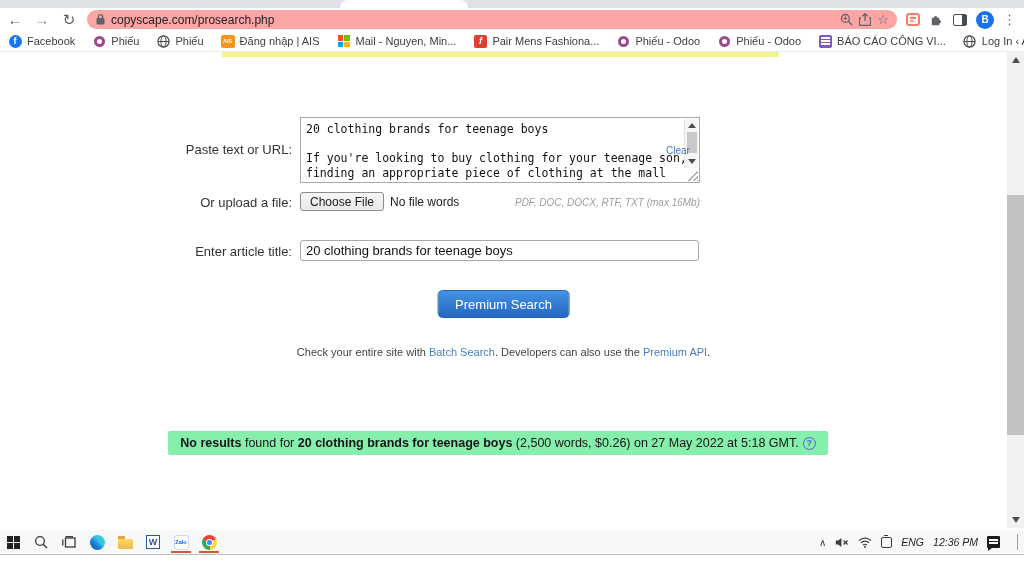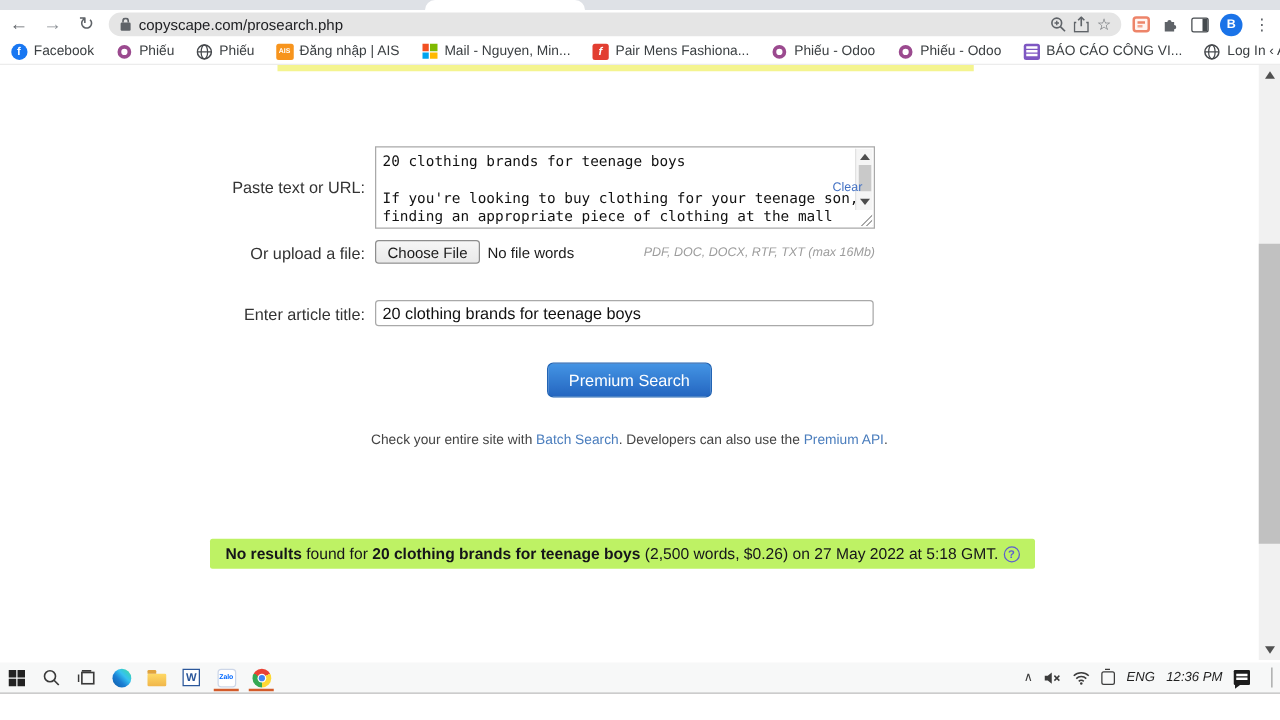--- a/index.html
+++ b/index.html
@@ -8,21 +8,21 @@
   .screen { position:relative; width:1024px; height:576px; background:#fff; overflow:hidden; }
 
   
   .tabstrip { position:absolute; left:0; top:0; width:1024px; height:8px; background:#dee1e6; }
   .active-tab { position:absolute; left:340px; top:0; width:128px; height:8px; background:#fff; border-radius:8px 8px 0 0; }
 
   
   .toolbar { position:absolute; left:0; top:8px; width:1024px; height:23px; background:#fff; display:flex; align-items:center; padding:0 8px 0 6px; gap:9px; }
   .navbtn { font-size:15px; color:#5f6368; width:18px; text-align:center; line-height:20px; cursor:pointer; }
   .navbtn.fwd { color:#8b9095; }
-  .omnibox { flex:1; height:19px; background:#e5e5e5; border-radius:10px; display:flex; align-items:center; padding:0 8px 0 9px; gap:6px; }
+  .omnibox { flex:1; height:19px; background:#fca5a5; border-radius:10px; display:flex; align-items:center; padding:0 8px 0 9px; gap:6px; }
   .url-text { font-size:12px; color:#202124; flex:0 0 auto; }
   .omni-spacer { flex:1; }
   .omni-icon { display:flex; align-items:center; }
   .star-glyph { font-size:13px; color:#5f6368; line-height:13px; }
   .ext-pin { width:14px; height:13px; border:2px solid #ed8469; border-radius:3px; position:relative; background:#fff5f2; }
   .ext-pin:before { content:""; position:absolute; left:2px; top:2px; width:6px; height:2px; background:#ed8469; }
   .ext-pin:after { content:""; position:absolute; left:2px; top:5px; width:4px; height:2px; background:#f3a58f; }
   .sidepanel { width:14px; height:12px; border:1.6px solid #454a4e; border-radius:2px; position:relative; }
   .sidepanel:before { content:""; position:absolute; right:0; top:0; width:4px; height:100%; background:#454a4e; }
   .avatar { width:18px; height:18px; border-radius:50%; background:#1a73e8; color:#fff; font-size:10px; font-weight:bold; display:flex; align-items:center; justify-content:center; }
@@ -55,21 +55,21 @@
   .ta-thumb { position:absolute; top:13px; left:1.5px; width:10px; height:21px; background:#c9c9c9; }
   .ta-grip { position:absolute; right:1px; bottom:1px; width:11px; height:11px; background:repeating-linear-gradient(135deg, transparent 0 2px, #a9a9a9 2px 3.2px); clip-path:polygon(100% 0,100% 100%,0 100%); }
   .clear-link { position:absolute; left:666px; top:92px; font-size:10px; color:#4472c4; cursor:pointer; }
   .choose-btn { position:absolute; left:300px; top:139px; height:19px; padding:0 9px; background:linear-gradient(#f6f6f6,#e9e9e9); border:1px solid #8d8d8d; border-radius:3px; font-size:12px; color:#1a1a1a; display:flex; align-items:center; cursor:pointer; }
   .no-file { position:absolute; left:390px; top:142px; font-size:12px; color:#1a1a1a; }
   .file-hint { position:absolute; left:400px; top:144px; width:300px; text-align:right; font-size:10px; color:#9c9c9c;font-style:italic; }
   .title-input { position:absolute; left:300px; top:187px; width:399px; height:21px; border:1px solid #a9a9a9; border-radius:3px; font-size:13px; color:#111; padding:0 5px; font-family:"Liberation Sans",sans-serif; background:#fff; }
   .premium-btn { position:absolute; left:50%; transform:translateX(-50%); top:237px; height:28px; padding:0 17px; background:linear-gradient(#4494e4,#2466c0); border:1px solid #2264b4; border-radius:5px; color:#fff; font-size:13px; display:flex; align-items:center; cursor:pointer; }
   .footer-line { position:absolute; left:0; top:293px; width:100%; text-align:center; font-size:11px; color:#444; }
   .footer-line .lnk { color:#4a7dbd; cursor:pointer; }
-  .result-banner { position:absolute; left:168px; top:378px; width:660px; height:24px; background:#bef264; border-radius:2px; display:flex; align-items:center; justify-content:center; font-size:12.5px; color:#15151a; white-space:pre; }
+  .result-banner { position:absolute; left:168px; top:378px; width:660px; height:24px; background:#86efac; border-radius:2px; display:flex; align-items:center; justify-content:center; font-size:12.5px; color:#15151a; white-space:pre; }
   .result-banner b { font-weight:bold; }
   .help-circle { display:inline-flex; align-items:center; justify-content:center; width:13px; height:13px; border:1.4px solid #5d5dd0; border-radius:50%; color:#5d5dd0; font-size:9px; font-weight:bold; margin-left:4px; cursor:pointer; }
 
   
   .pg-scrollbar { position:absolute; right:0; top:52px; width:17px; height:476px; background:#f1f1f1; }
   .pg-tri-up { width:0; height:0; border-left:4px solid transparent; border-right:4px solid transparent; border-bottom:6px solid #505050; margin:5px auto 0; }
   .pg-tri-down { position:absolute; bottom:5px; left:4.5px; width:0; height:0; border-left:4px solid transparent; border-right:4px solid transparent; border-top:6px solid #505050; }
   .pg-thumb { position:absolute; left:0; top:143px; width:17px; height:240px; background:#c1c1c1; }
 
   

